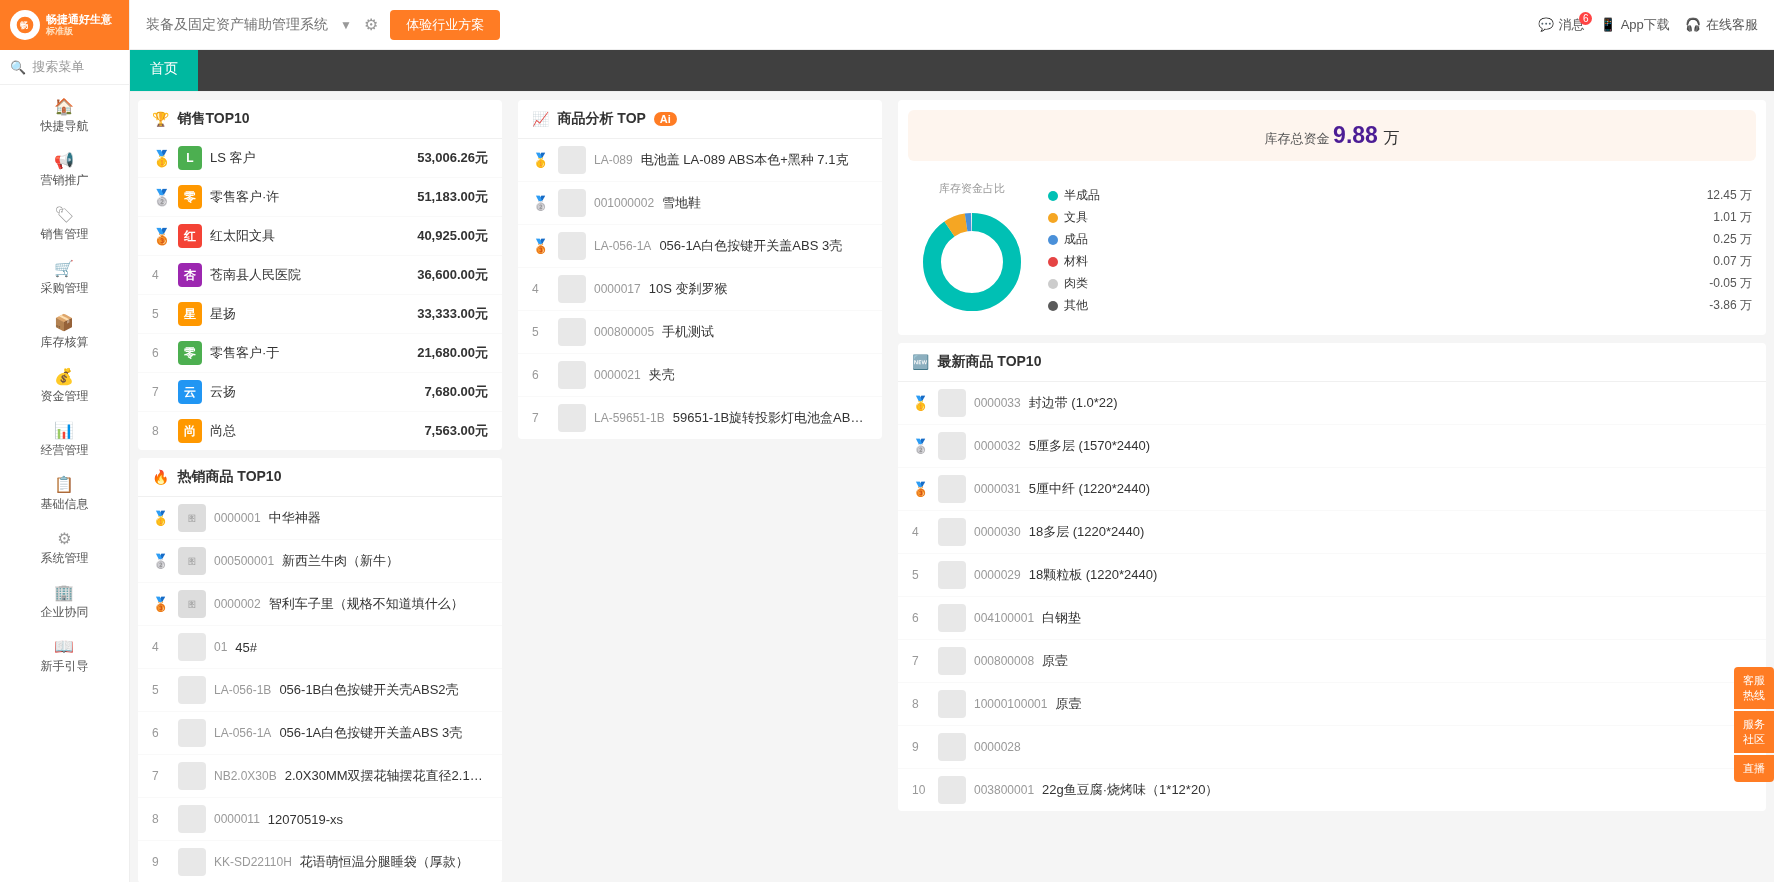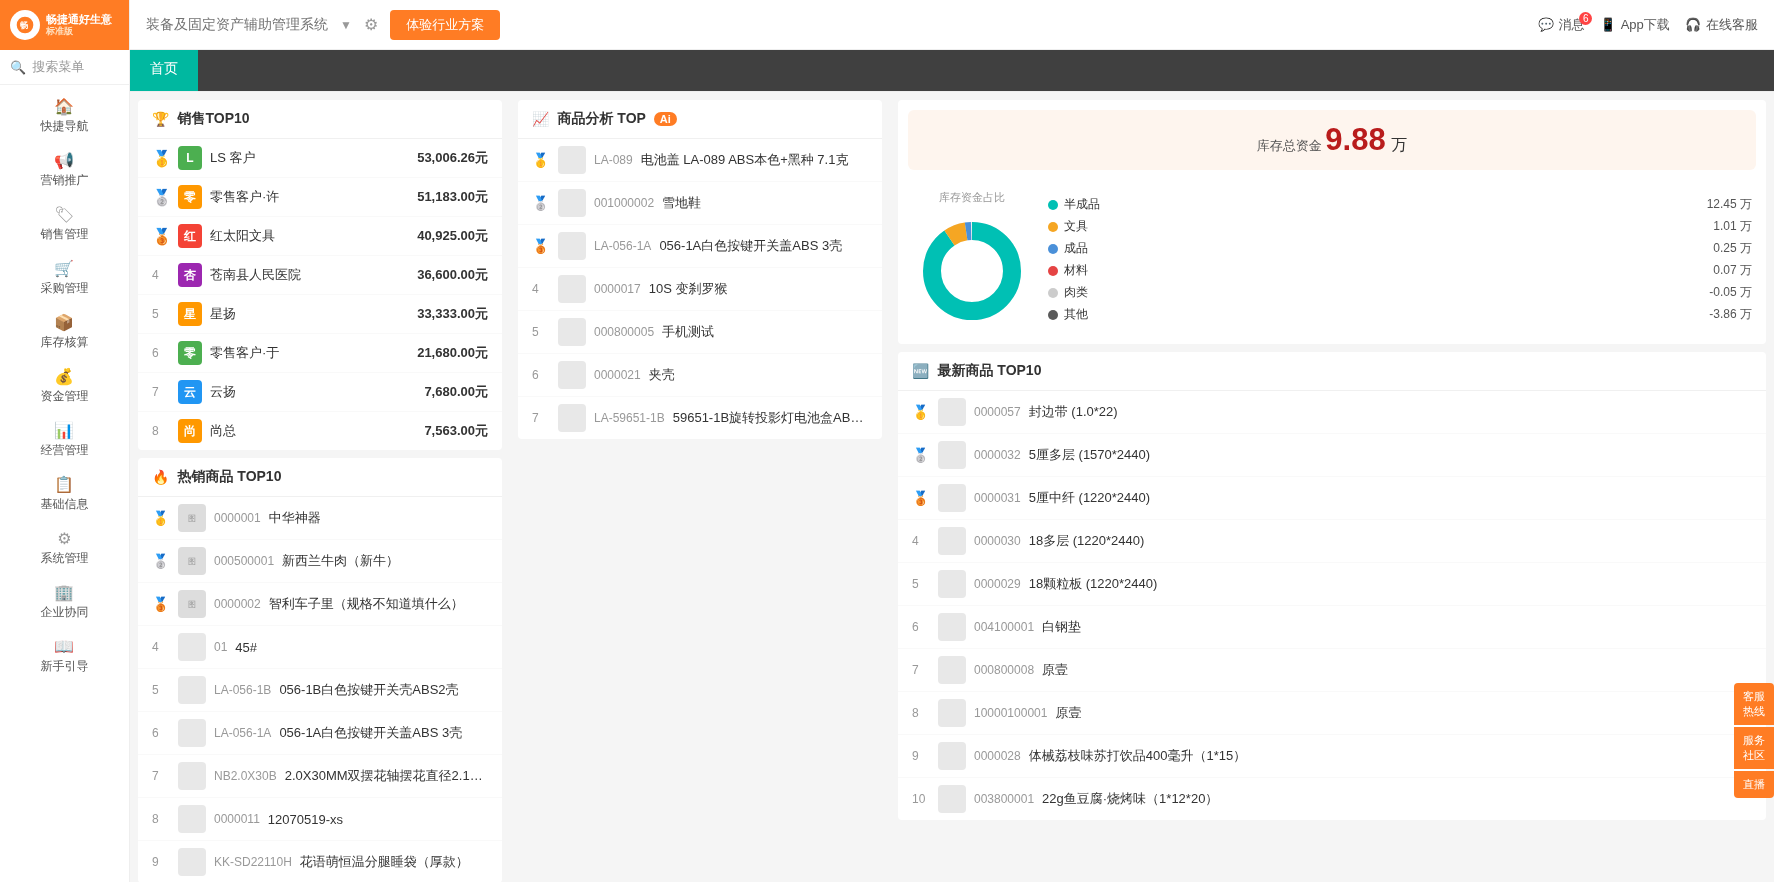--- a/index.html
+++ b/index.html
@@ -228,21 +228,21 @@
 
     
     .inventory-summary {
       background: #fef5ee;
       border-radius: 6px;
       margin: 10px;
       padding: 12px 16px;
       text-align: center;
     }
     .inventory-summary .label { font-size: 13px; color: #555; }
-    .inventory-summary .value { font-size: 31px; font-weight: bold; color: #b91c1c; display: inline; }
+    .inventory-summary .value { font-size: 23px; font-weight: bold; color: #4c1d95; display: inline; }
     .inventory-summary .unit { font-size: 16px; color: #333; margin-left: 2px; }
 
     
     .donut-container {
       display: flex;
       align-items: center;
       padding: 10px 14px;
       gap: 16px;
     }
     .donut-svg { flex-shrink: 0; }
@@ -265,21 +265,21 @@
     .donut-caption { text-align: center; font-size: 11px; color: #999; margin-bottom: 6px; }
 
     
     ::-webkit-scrollbar { width: 4px; height: 4px; }
     ::-webkit-scrollbar-thumb { background: #ddd; border-radius: 2px; }
 
     
     .float-btns {
       position: fixed;
       right: 0;
-      bottom: 84px;
+      bottom: 100px;
       display: flex;
       flex-direction: column;
       gap: 2px;
     }
     .float-btn {
       background: #ff7c24;
       color: #fff;
       width: 40px;
       padding: 6px 4px;
       text-align: center;
@@ -633,21 +633,21 @@
 
       <div class="panel">
         <div class="panel-header">
           <span>🆕</span>
           <span>最新商品 TOP10</span>
         </div>
         <div id="new-products-list">
             <div class="list-item">
     <span class="rank-icon">🥇</span>
     <div class="gray-icon"></div>
-    <span class="item-code">0000057</span>
+    <span class="item-code">0000033</span>
     <span class="item-name">封边带 (1.0*22)</span>
   </div>
             <div class="list-item">
     <span class="rank-icon">🥈</span>
     <div class="gray-icon"></div>
     <span class="item-code">0000032</span>
     <span class="item-name">5厘多层 (1570*2440)</span>
   </div>
             <div class="list-item">
     <span class="rank-icon">🥉</span>
@@ -682,21 +682,20 @@
             <div class="list-item">
     <span class="rank-num">8</span>
     <div class="gray-icon"></div>
     <span class="item-code">10000100001</span>
     <span class="item-name">原壹</span>
   </div>
             <div class="list-item">
     <span class="rank-num">9</span>
     <div class="gray-icon"></div>
     <span class="item-code">0000028</span>
-    <span class="item-name">体械荔枝味苏打饮品400毫升（1*15）</span>
   </div>
             <div class="list-item">
     <span class="rank-num">10</span>
     <div class="gray-icon"></div>
     <span class="item-code">003800001</span>
     <span class="item-name">22g鱼豆腐·烧烤味（1*12*20）</span>
   </div>
           </div>
       </div>
     </div>

